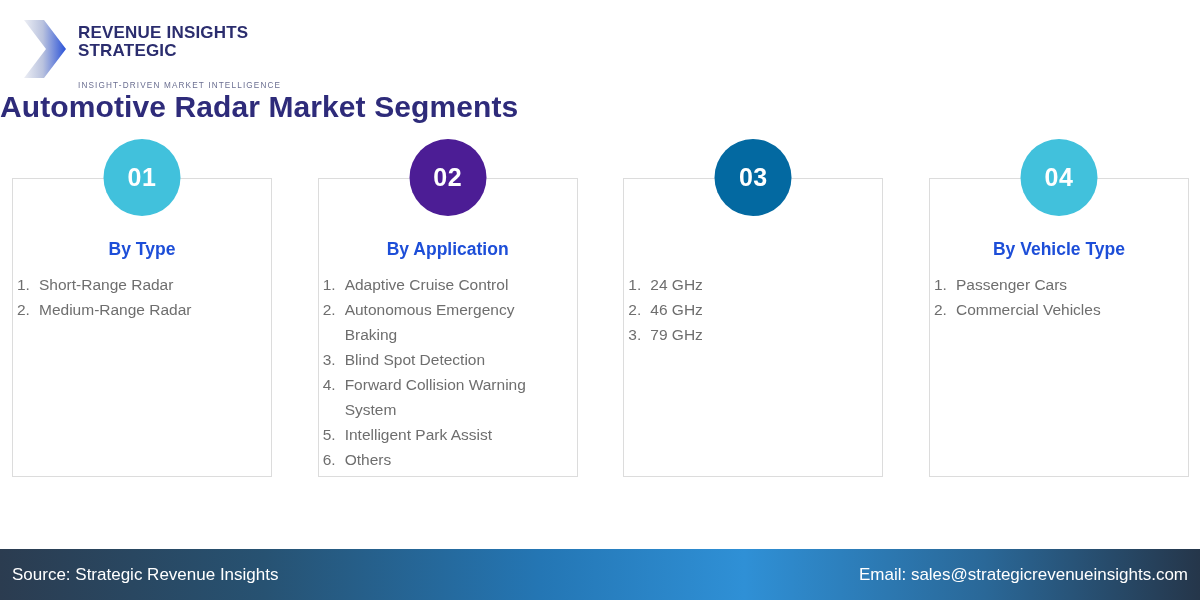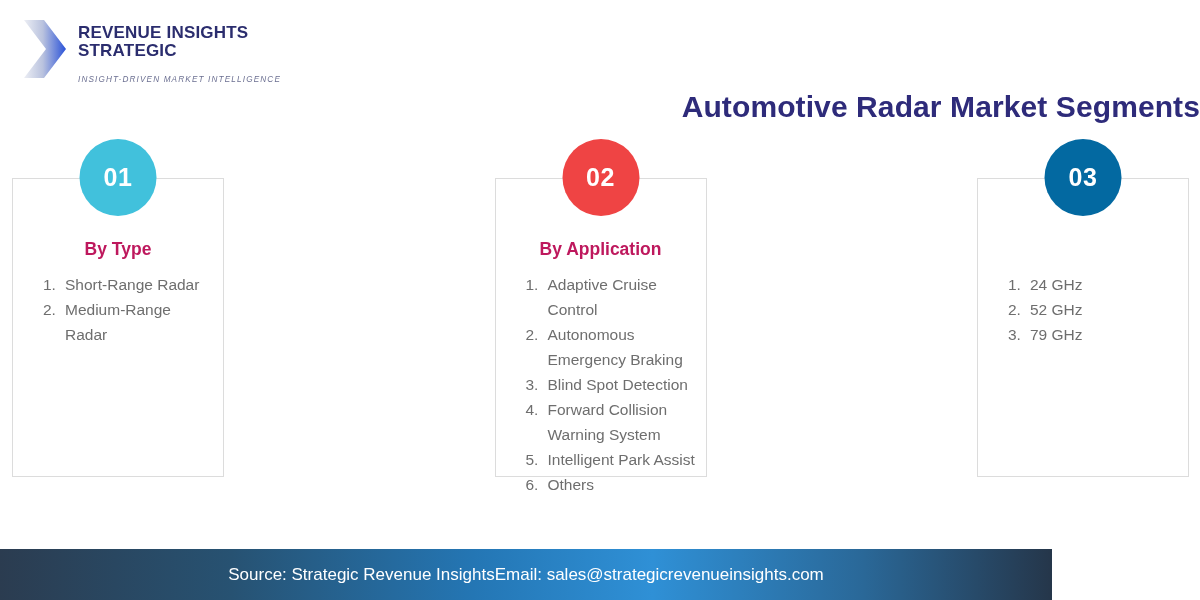--- a/index.html
+++ b/index.html
@@ -34,54 +34,53 @@
   }
   .logo-line {
     font-size: 17px;
     font-weight: bold;
     color: #2b2d6e;
     letter-spacing: 0.2px;
     line-height: 1.08;
     white-space: nowrap;
   }
   #logo-tagline {
-    margin-top: 14px;
+    margin-top: 20px;
     font-size: 8.2px;
     color: #6b6f91;
     letter-spacing: 1.15px;
     white-space: nowrap;
-    font-style: italic;
   }
 
   
   #page-title {
     position: absolute;
     left: 0;
     top: 90px;
     width: 1200px;
-    text-align: right;
+    text-align: left;
     font-size: 30px;
     font-weight: bold;
     color: #2e2b7a;
     letter-spacing: 0.1px;
   }
 
   
   #cards {
     position: absolute;
     left: 12px;
     top: 178px;
     width: 1177px;
     height: 299px;
     display: flex;
     justify-content: space-between;
   }
   .card {
     position: relative;
-    width: 212px;
+    width: 260px;
     height: 299px;
     box-sizing: border-box;
     border: 1px solid #dcdcdc;
     background: #ffffff;
   }
   .badge {
     position: absolute;
     left: 50%;
     top: -40px;
     transform: translateX(-50%);
@@ -97,26 +96,26 @@
     letter-spacing: 0.5px;
   }
   .card-heading {
     position: absolute;
     top: 60px;
     left: 0;
     width: 100%;
     text-align: center;
     font-size: 17.5px;
     font-weight: bold;
-    color: #be185d;
+    color: #1d4ed8;
   }
   .card-list {
     position: absolute;
     top: 93px;
-    left: 30px;
+    left: 4px;
     right: 8px;
     margin: 0;
     padding: 0;
     list-style: none;
   }
   .card-list li {
     font-size: 15.5px;
     color: #6e6e6e;
     line-height: 25px;
     padding-left: 22px;
@@ -126,34 +125,34 @@
     display: inline-block;
     width: 22px;
     text-indent: 0;
   }
 
   
   #footer {
     position: absolute;
     left: 0;
     top: 549px;
-    width: 1052px;
+    width: 1200px;
     height: 51px;
     background: linear-gradient(90deg,
         #2b3c50 0%,
         #275272 22%,
         #2476b4 45%,
         #2f90d6 62%,
         #2a6898 82%,
         #25364a 100%);
     display: flex;
     align-items: center;
-    justify-content: center;
+    justify-content: space-between;
     box-sizing: border-box;
-    padding: 0 18px;
+    padding: 0 12px;
   }
   .footer-text {
     color: #ffffff;
     font-size: 17px;
   }
 </style>
 </head>
 <body>
 
 <div id="logo-block">
@@ -179,37 +178,45 @@
 <div id="cards">
     <div class="card">
       <div class="badge" style="background: rgb(65, 193, 220);">01</div>
       <div class="card-heading">By Type</div>
       <ul class="card-list">
         <li><span class="li-num">1.</span><span>Short-Range Radar</span></li>
         <li><span class="li-num">2.</span><span>Medium-Range Radar</span></li>
       </ul>
     </div>
     <div class="card">
-      <div class="badge" style="background: #ef4444;">02</div>
+      <div class="badge" style="background: #4c1d95;">02</div>
       <div class="card-heading">By Application</div>
       <ul class="card-list">
         <li><span class="li-num">1.</span><span>Adaptive Cruise Control</span></li>
         <li><span class="li-num">2.</span><span>Autonomous Emergency Braking</span></li>
         <li><span class="li-num">3.</span><span>Blind Spot Detection</span></li>
         <li><span class="li-num">4.</span><span>Forward Collision Warning System</span></li>
         <li><span class="li-num">5.</span><span>Intelligent Park Assist</span></li>
         <li><span class="li-num">6.</span><span>Others</span></li>
       </ul>
     </div>
     <div class="card">
       <div class="badge" style="background: #0369a1;">03</div>
       <ul class="card-list">
         <li><span class="li-num">1.</span><span>24 GHz</span></li>
-        <li><span class="li-num">2.</span><span>52 GHz</span></li>
+        <li><span class="li-num">2.</span><span>46 GHz</span></li>
         <li><span class="li-num">3.</span><span>79 GHz</span></li>
+      </ul>
+    </div>
+    <div class="card">
+      <div class="badge" style="background: rgb(65, 193, 220);">04</div>
+      <div class="card-heading">By Vehicle Type</div>
+      <ul class="card-list">
+        <li><span class="li-num">1.</span><span>Passenger Cars</span></li>
+        <li><span class="li-num">2.</span><span>Commercial Vehicles</span></li>
       </ul>
     </div>
   </div>
 
 <div id="footer">
   <div class="footer-text">Source: Strategic Revenue Insights</div>
   <div class="footer-text">Email: sales@strategicrevenueinsights.com</div>
 </div>
 
 </body></html>

